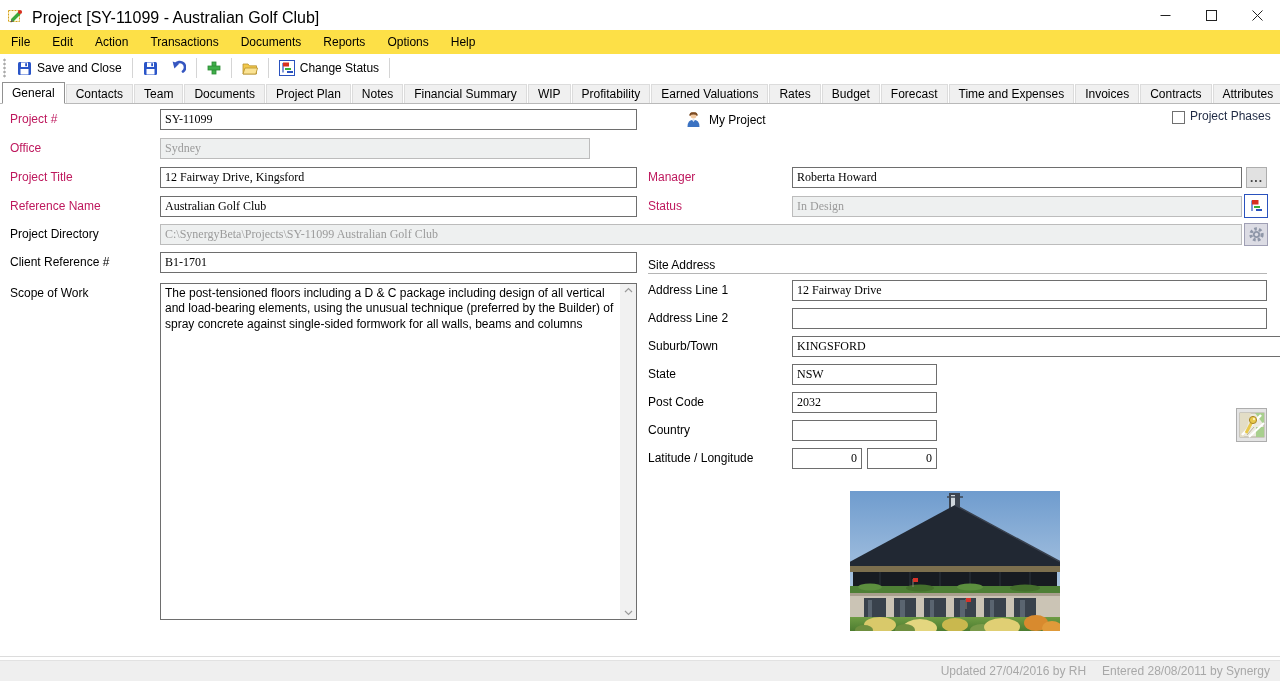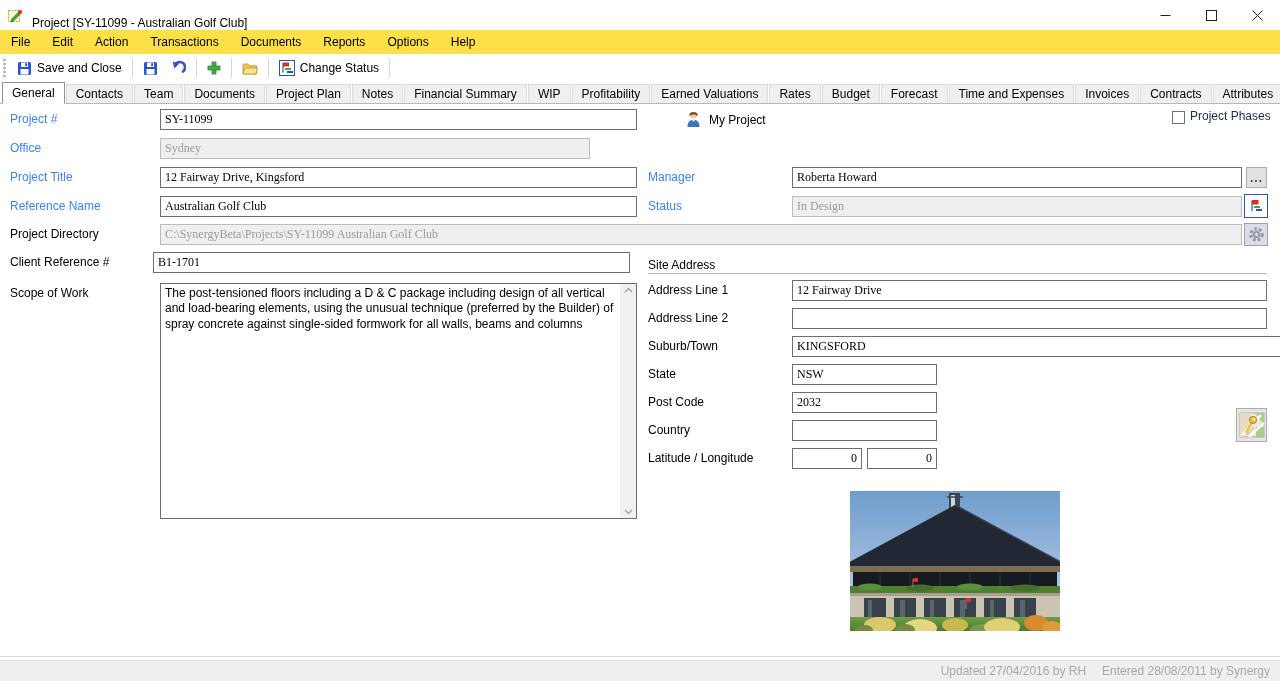--- a/index.html
+++ b/index.html
@@ -2,21 +2,21 @@
 <html><head>
 <meta charset="utf-8">
 <style>
   * { margin:0; padding:0; box-sizing:border-box; }
   html,body { width:1280px; height:681px; overflow:hidden; background:#fff;
     font-family:"Liberation Sans", sans-serif; font-size:12px; color:#000; }
 
   
   #titlebar { position:absolute; top:0; left:0; width:1280px; height:30px; background:#fff; }
   #app-icon { position:absolute; left:8px; top:7px; width:16px; height:16px; }
-  #window-title { position:absolute; left:32px; top:16px; font-size:12px; }
+  #window-title { position:absolute; left:32px; top:9px; font-size:16px; }
   .win-btn { position:absolute; top:0; width:46px; height:30px; display:flex; align-items:center; justify-content:center; }
   #btn-min { right:92px; } #btn-max { right:46px; } #btn-close { right:0; }
 
   
   #menubar { position:absolute; top:30px; left:0; width:1280px; height:24px; background:#fde047; display:flex; align-items:center; }
   .menu-item { padding:4px 11px; cursor:default; }
 
   
   #toolbar { position:absolute; top:54px; left:0; width:1280px; height:28px; background:#fff; display:flex; align-items:center; }
   .grip { width:3px; height:20px; margin:0 5px 0 3px;
@@ -28,28 +28,28 @@
   #tabstrip { position:absolute; top:82px; left:0; width:1280px; height:22px;
     display:flex; align-items:flex-end; border-bottom:1px solid #b9b9b9; padding-left:2px; }
   .tab { height:19px; line-height:18px; padding:0 9px; background:#f0f0f0;
     border:1px solid #dcdcdc; border-bottom:none; margin-right:1px; white-space:nowrap; }
   .tab.active { height:22px; line-height:21px; background:#fff; border:1px solid #919191;
     border-bottom:1px solid #fff; margin-bottom:-1px; position:relative; z-index:2; }
 
   
   #content { position:absolute; top:104px; left:0; width:1280px; height:553px; background:#fff; border-bottom:1px solid #dcdcdc; }
   .lbl { position:absolute; line-height:21px; white-space:nowrap; }
-  .lbl.req { color:#3b82f6; }
+  .lbl.req { color:#be185d; }
   input.fld, .fld-ro { position:absolute; height:21px; border:1px solid #6e6e6e; background:#fff;
     font-family:Liberation Serif, serif; font-size:12px; padding:0 4px; color:#000; outline:none; }
   .fld.disabled { background:#eef0f0; border:1px solid #bcbcbc; color:#9b9b9b; }
   .num { text-align:right; }
 
   
-  #scope-box { position:absolute; left:160px; top:179px; width:477px; height:236px;
+  #scope-box { position:absolute; left:160px; top:179px; width:477px; height:337px;
     border:1px solid #6e6e6e; background:#fff; }
   #scope-text { position:absolute; left:0; top:0; right:17px; bottom:0; padding:2px 4px; line-height:1.28; }
   #scope-scrollbar { position:absolute; right:0; top:0; width:16px; height:100%; background:#f1f1f1;
     display:flex; flex-direction:column; justify-content:space-between; align-items:center; padding:3px 0; }
 
   
   .sq-btn { position:absolute; display:flex; align-items:center; justify-content:center; }
   #manager-browse { left:1246px; top:63px; width:21px; height:21px; background:#e1e1e1; border:1px solid #adadad; color:#444; font-weight:bold; letter-spacing:1px; }
   #status-change { left:1244px; top:90px; width:24px; height:24px; background:#fff; border:1px solid #2a52be; }
   #dir-gear { left:1244px; top:119px; width:24px; height:23px; background:#dcdce4; border:1px solid #9f9fb4; }
@@ -191,21 +191,21 @@
   <span class="lbl req" style="left:10px; top:92px;">Reference Name</span>
   <span class="lbl" style="left:10px; top:120px;">Project Directory</span>
   <span class="lbl" style="left:10px; top:148px;">Client Reference #</span>
   <span class="lbl" style="left:10px; top:179px;">Scope of Work</span>
 
   <input class="fld" style="left: 160px; top: 5px; width: 477px;" value="SY-11099">
   <input class="fld disabled" style="left: 160px; top: 34px; width: 430px;" readonly="" value="Sydney">
   <input class="fld" style="left: 160px; top: 63px; width: 477px;" value="12 Fairway Drive, Kingsford">
   <input class="fld" style="left: 160px; top: 92px; width: 477px;" value="Australian Golf Club">
   <input class="fld disabled" style="left: 160px; top: 120px; width: 1082px;" readonly="" value="C:\SynergyBeta\Projects\SY-11099 Australian Golf Club">
-  <input class="fld" style="left: 153px; top: 148px; width: 477px;" value="B1-1701">
+  <input class="fld" style="left: 160px; top: 148px; width: 477px;" value="B1-1701">
 
   <div id="scope-box">
     <div id="scope-text">The post-tensioned floors including a D &amp; C package including design of all vertical and load-bearing elements, using the unusual technique (preferred by the Builder) of spray concrete against single-sided formwork for all walls, beams and columns</div>
     <div id="scope-scrollbar">
       <svg width="9" height="6" viewBox="0 0 9 6">
           <polyline points="1,5 4.5,1.5 8,5" fill="none" stroke="#9a9a9a" stroke-width="1.2"></polyline>
         </svg>
       <svg width="9" height="6" viewBox="0 0 9 6">
           <polyline points="1,1 4.5,4.5 8,1" fill="none" stroke="#9a9a9a" stroke-width="1.2"></polyline>
         </svg>

